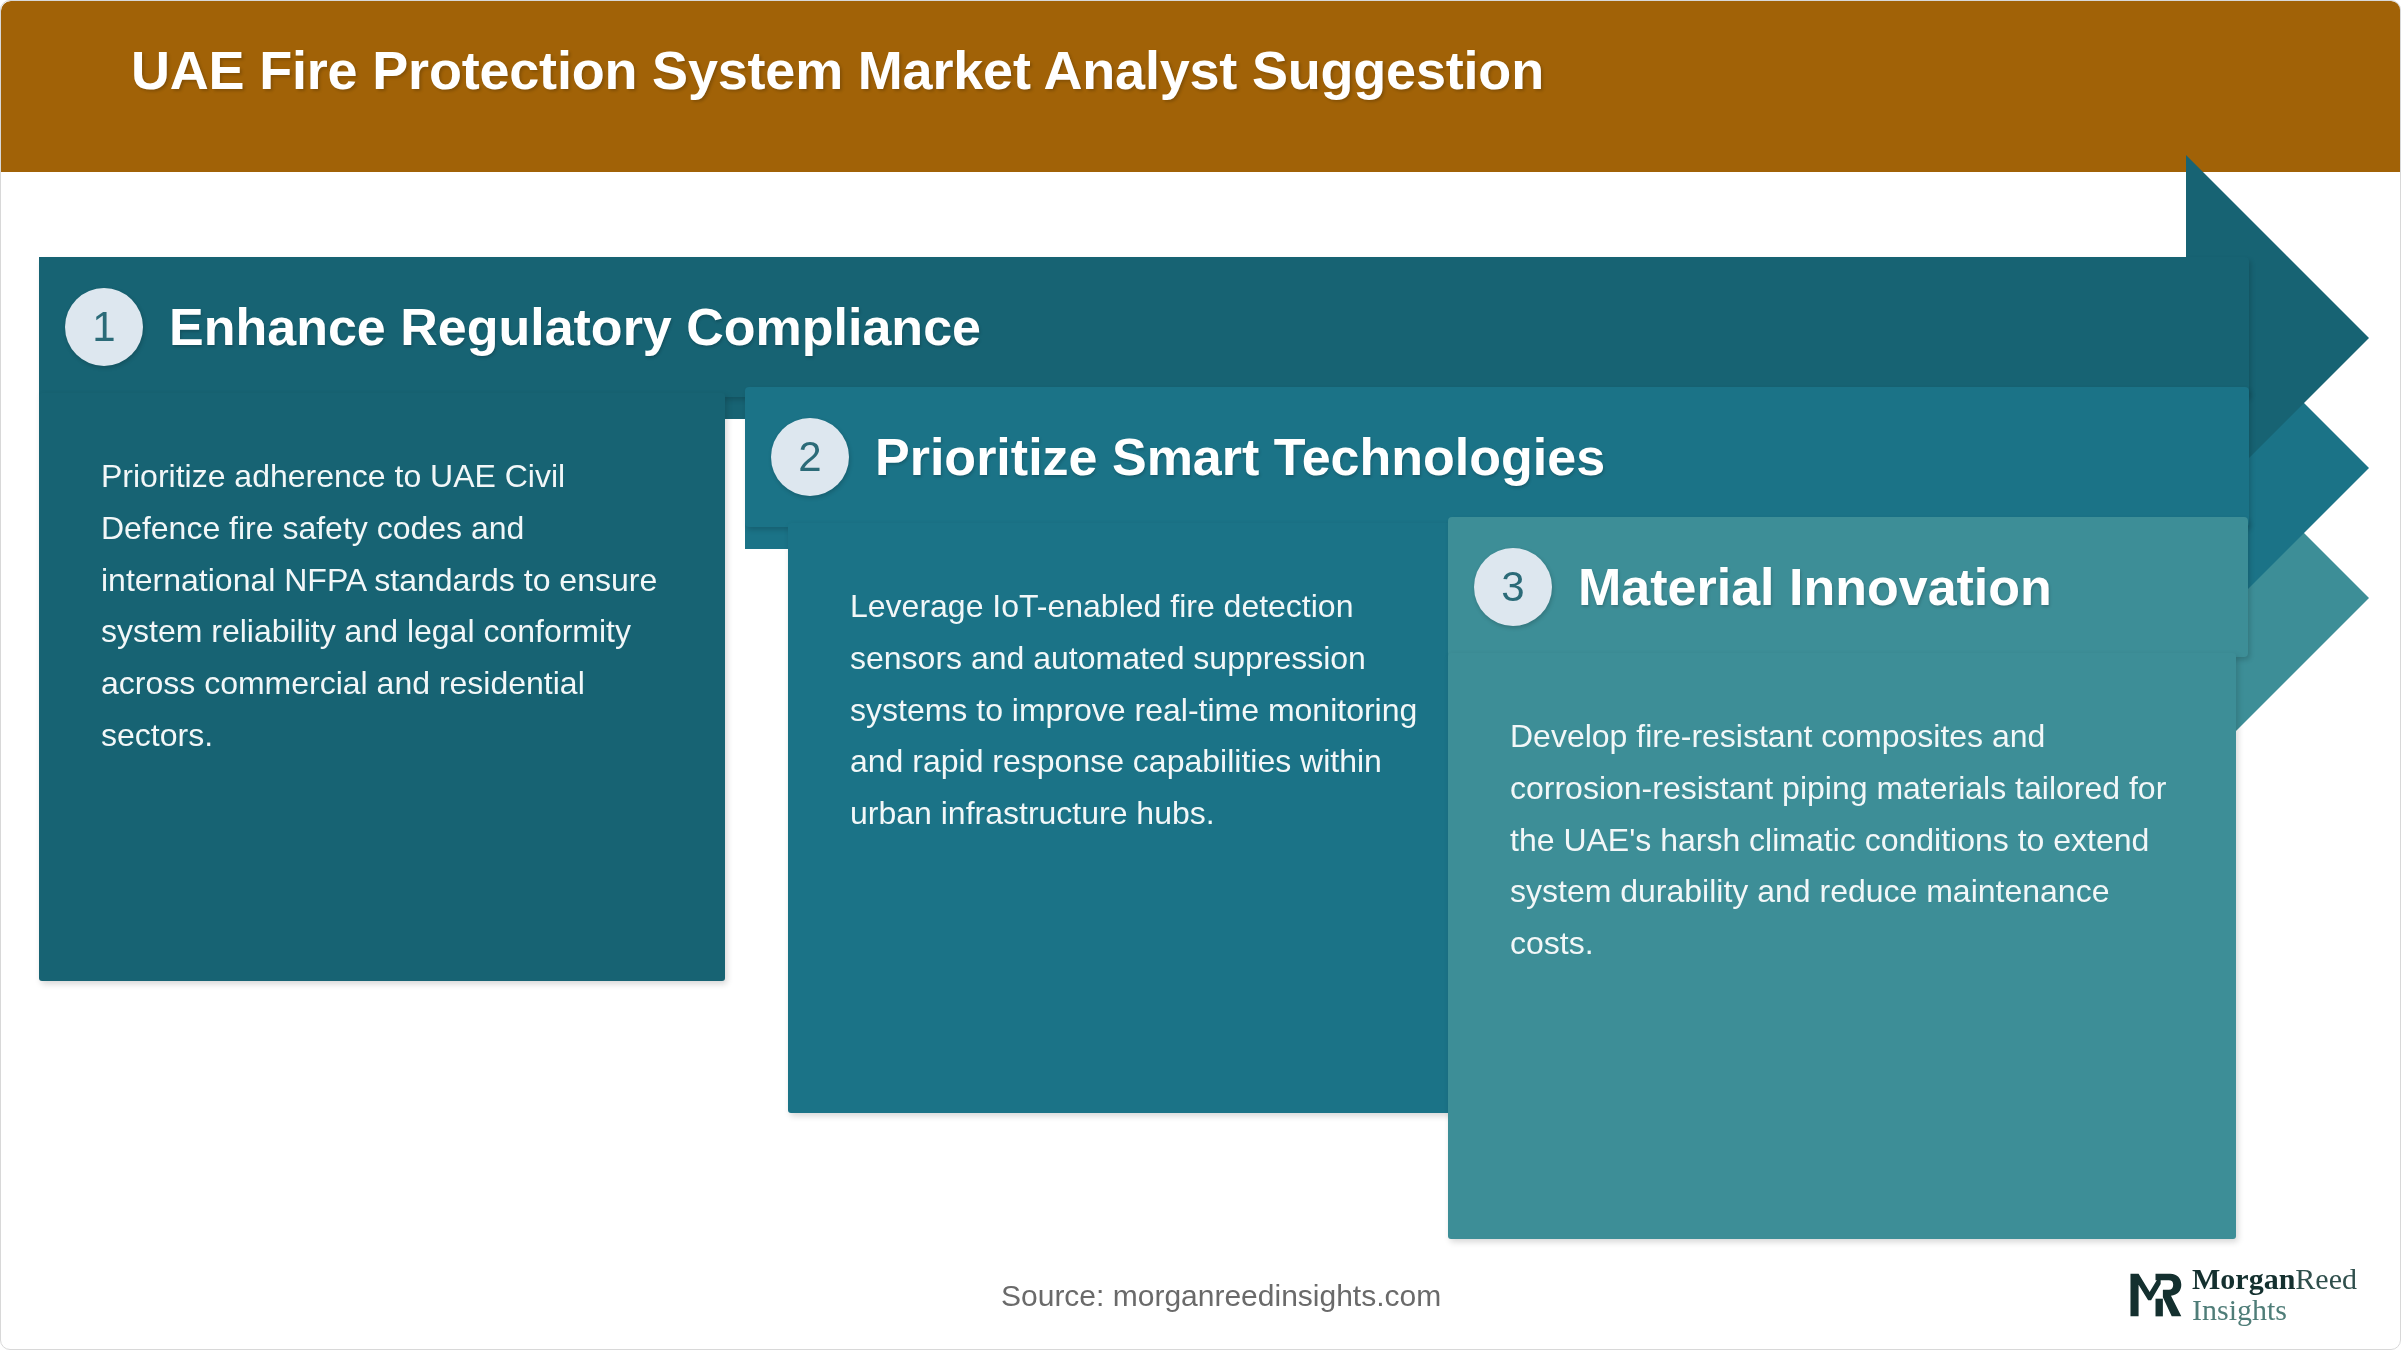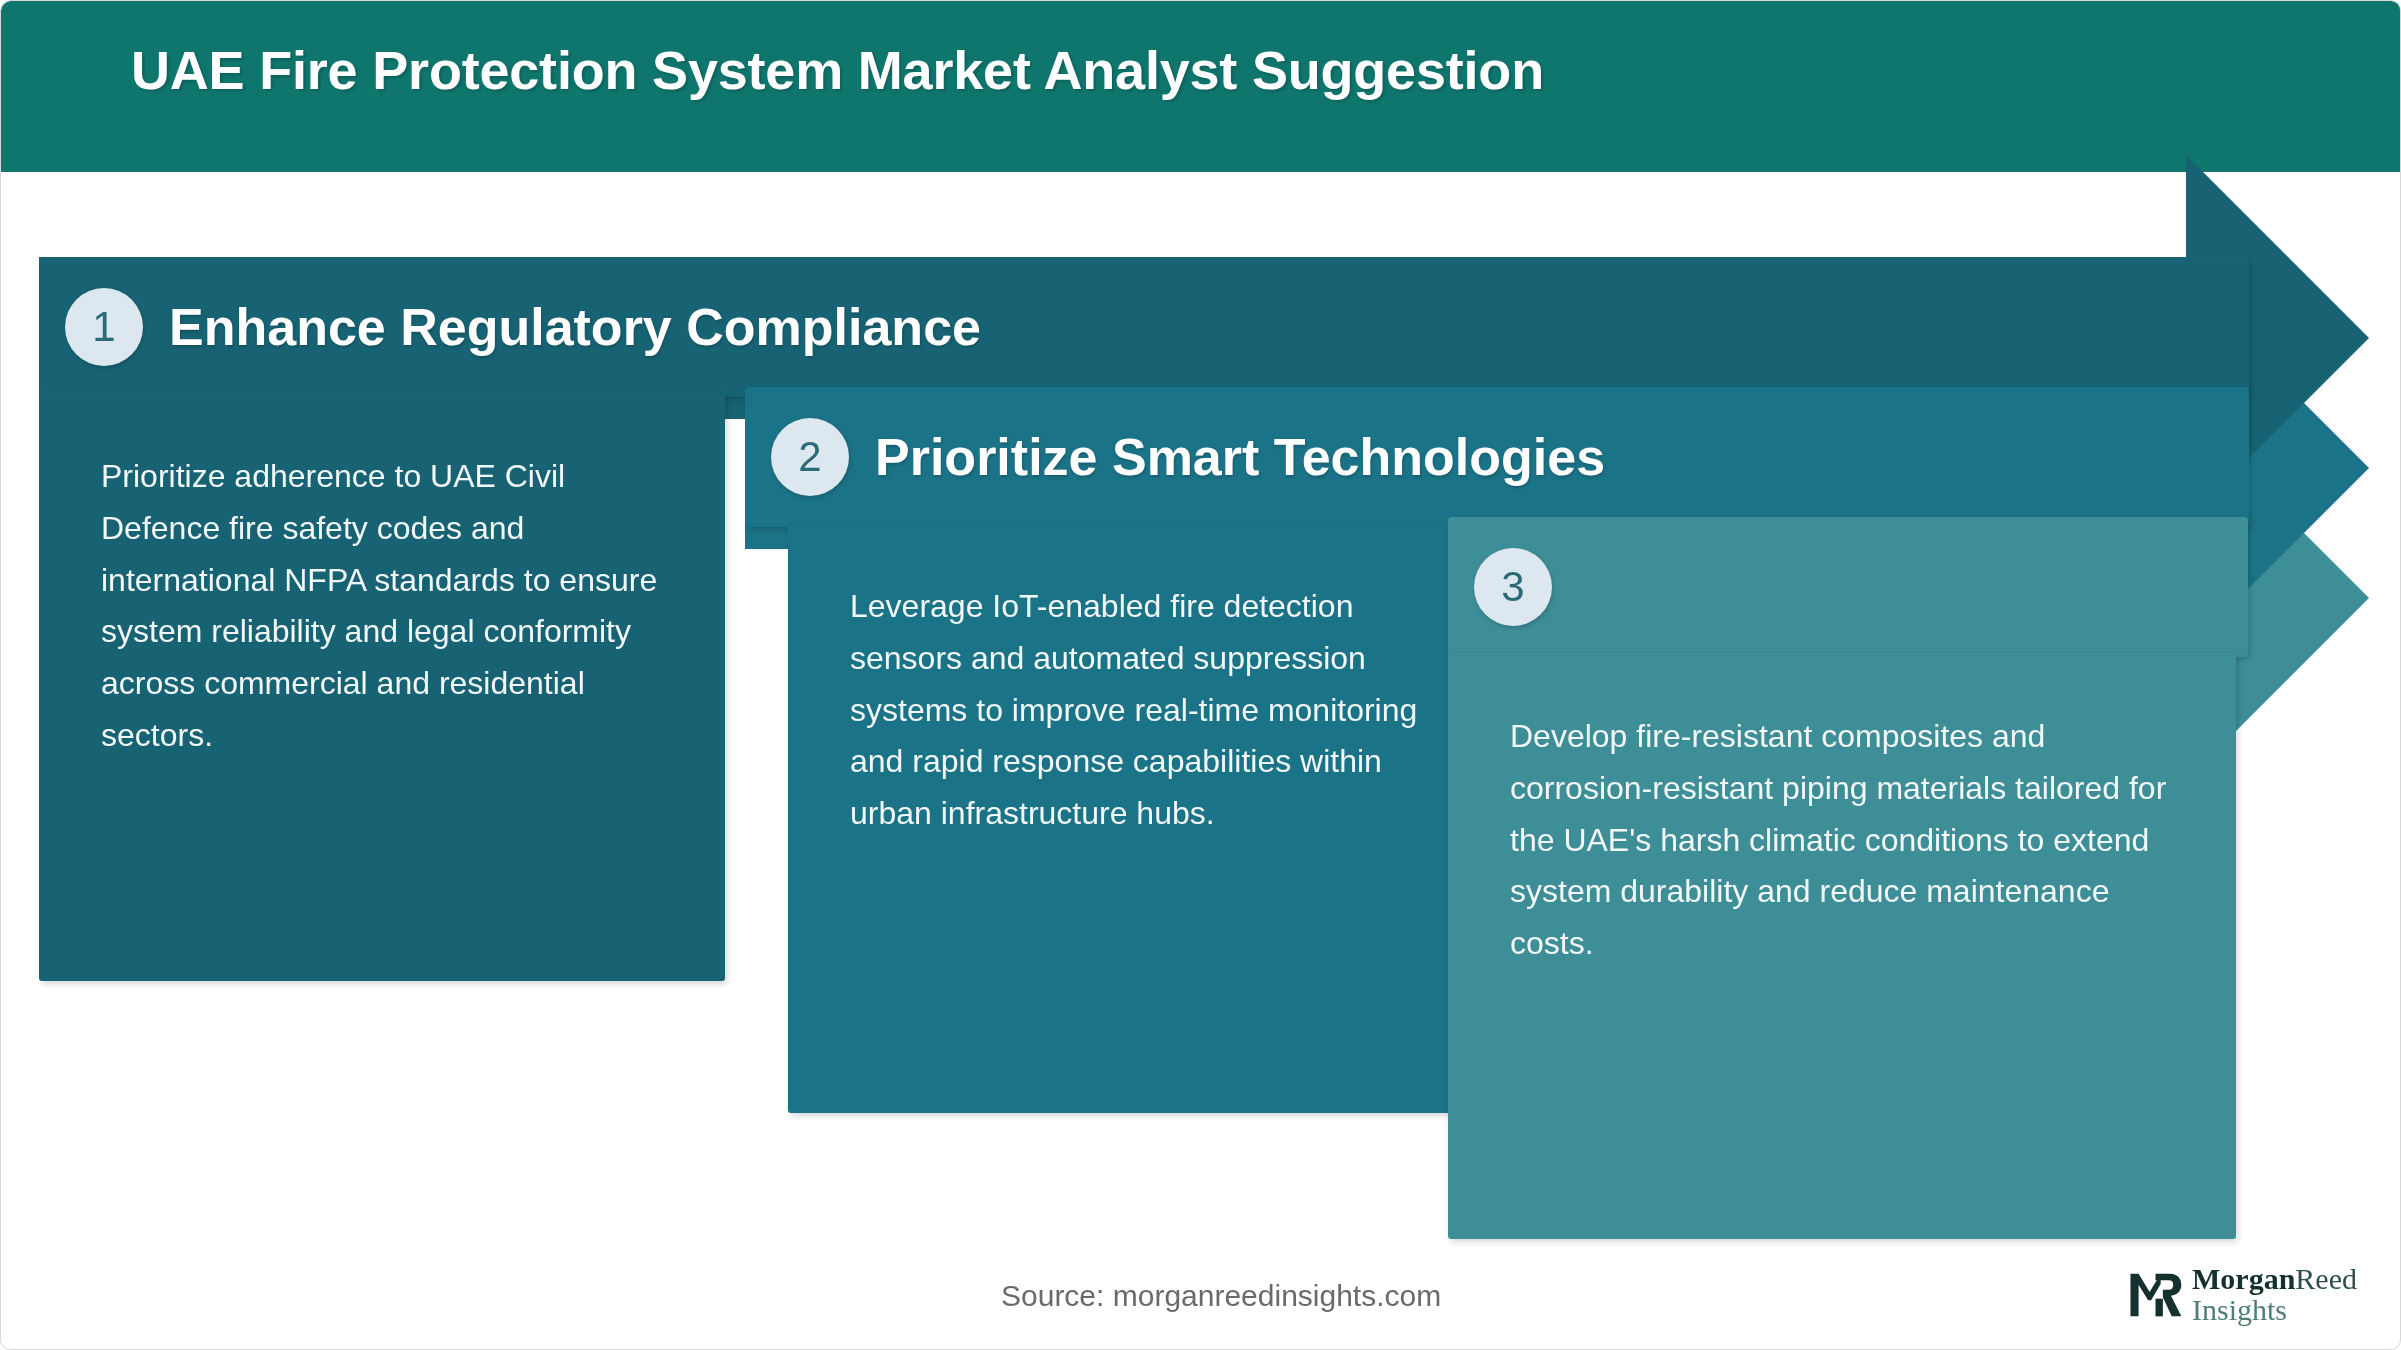--- a/index.html
+++ b/index.html
@@ -25,21 +25,21 @@
     overflow: hidden;
   }
 
   
   #header-band {
     position: absolute;
     left: 0;
     top: 0;
     width: 2401px;
     height: 171px;
-    background: #0f766e;
+    background: #a16207;
     border-top-left-radius: 10px;
     border-top-right-radius: 10px;
   }
   #page-title {
     position: absolute;
     left: 130px;
     top: 38px;
     font-size: 54px;
     font-weight: bold;
     color: #ffffff;
@@ -179,20 +179,21 @@
   <div id="bar-2" class="step-bar c2">
     <div class="step-num">2</div>
     <div class="step-title">Prioritize Smart Technologies</div>
   </div>
   <div id="card-2" class="step-card c2">
     <div class="step-desc">Leverage IoT-enabled fire detection sensors and automated suppression systems to improve real-time monitoring and rapid response capabilities within urban infrastructure hubs.</div>
   </div>
 
   <div id="bar-3" class="step-bar c3">
     <div class="step-num">3</div>
+    <div class="step-title">Material Innovation</div>
   </div>
   <div id="card-3" class="step-card c3">
     <div class="step-desc">Develop fire-resistant composites and corrosion-resistant piping materials tailored for the UAE's harsh climatic conditions to extend system durability and reduce maintenance costs.</div>
   </div>
 
   <div id="logo">
     <svg id="logo-mark" viewBox="0 0 72 62" xmlns="http://www.w3.org/2000/svg" aria-hidden="true">
       <path fill="#14302f" d="M2 60 L2 2 L13 2 L28 27 L43 2 L43 16 L30 38 L26 38 L13 17 L13 60 Z"></path>
       <path fill="#14302f" d="M36 2 L56 2 C66 2 71 9 71 17 C71 25 66 31 57 32 L71 60 L58 60 L46 34 L46 24 L54 24 C58 24 60 21 60 17 C60 13 58 11 54 11 L36 11 Z"></path>
       <path fill="#14302f" d="M36 36 L46 36 L46 60 L36 60 Z"></path>

